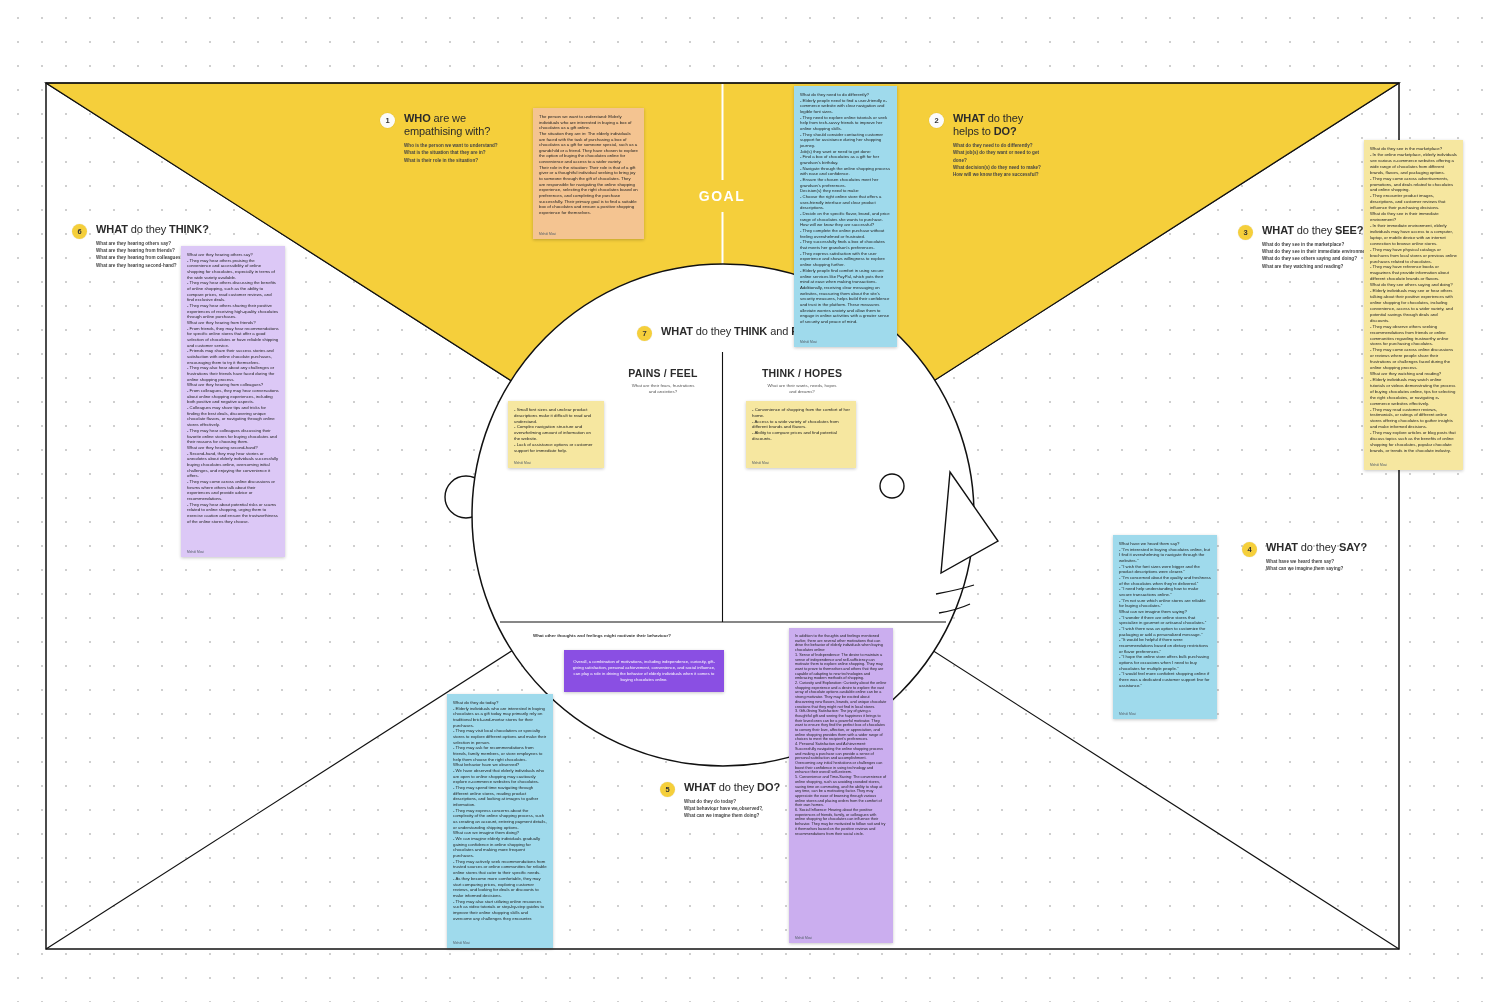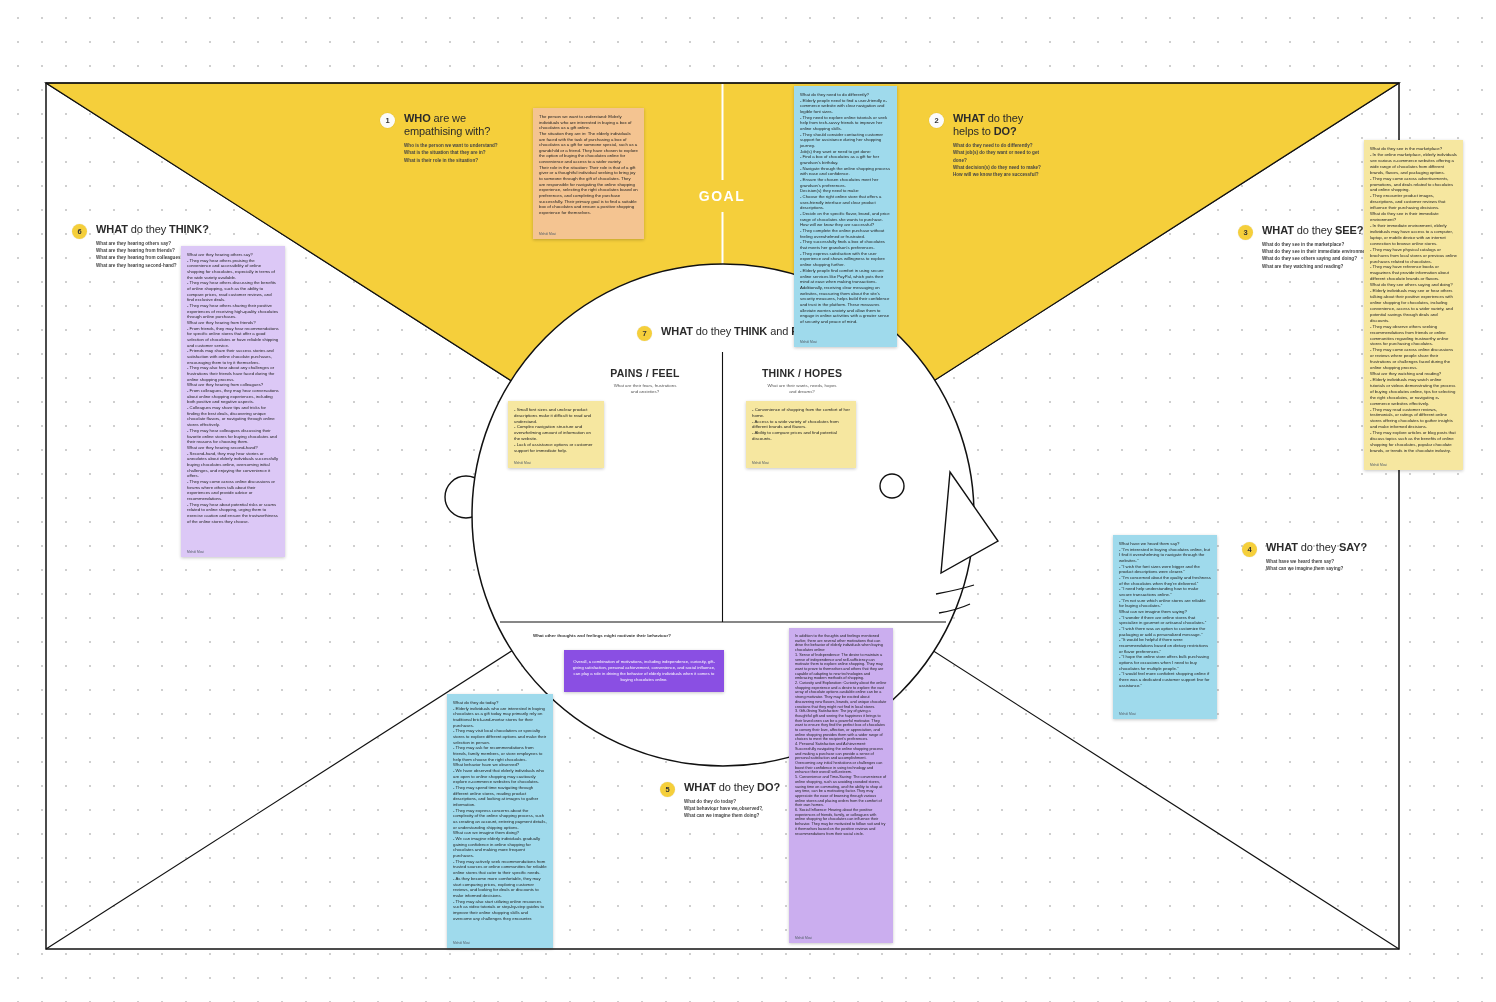--- a/index.html
+++ b/index.html
@@ -26,21 +26,21 @@
   #sec-needdo{left:929px;top:112px;width:120px;}
   #sec-see{left:1238px;top:224px;width:170px;}
   #sec-say{left:1242px;top:541px;width:160px;}
   #sec-do{left:660px;top:781px;width:140px;}
   #sec-hear{left:72px;top:223px;width:170px;}
   #sec-think{left:637px;top:325px;width:230px;}
   
   .quad{position:absolute;width:150px;text-align:center;}
   .quad h3{margin:0;font-size:10.5px;font-weight:800;color:#2b2b2b;letter-spacing:.2px;}
   .quad .qsub{font-size:4.4px;color:#555;margin-top:4px;line-height:1.45;white-space:pre-line;}
-  #quad-pains{left:570px;top:367px;}
+  #quad-pains{left:588px;top:367px;}
   #quad-gains{left:727px;top:367px;}
   .thoughts-label{position:absolute;left:533px;top:633px;font-size:4.4px;font-weight:700;color:#333;}
   
   .sticky{position:absolute;box-sizing:border-box;padding:6px 6px 10px 6px;color:#222;
           box-shadow:0 1px 3px rgba(0,0,0,.22);overflow:hidden;}
   .sticky .note-text{white-space:pre-line;font-size:4.3px;line-height:1.32;}
   .sticky .author{position:absolute;left:6px;bottom:3px;font-size:3.3px;color:#55606a;}
   .peach{background:#F4C491;}
   .blue{background:#9FDAEC;}
   .yellow{background:#F6E7A0;}

